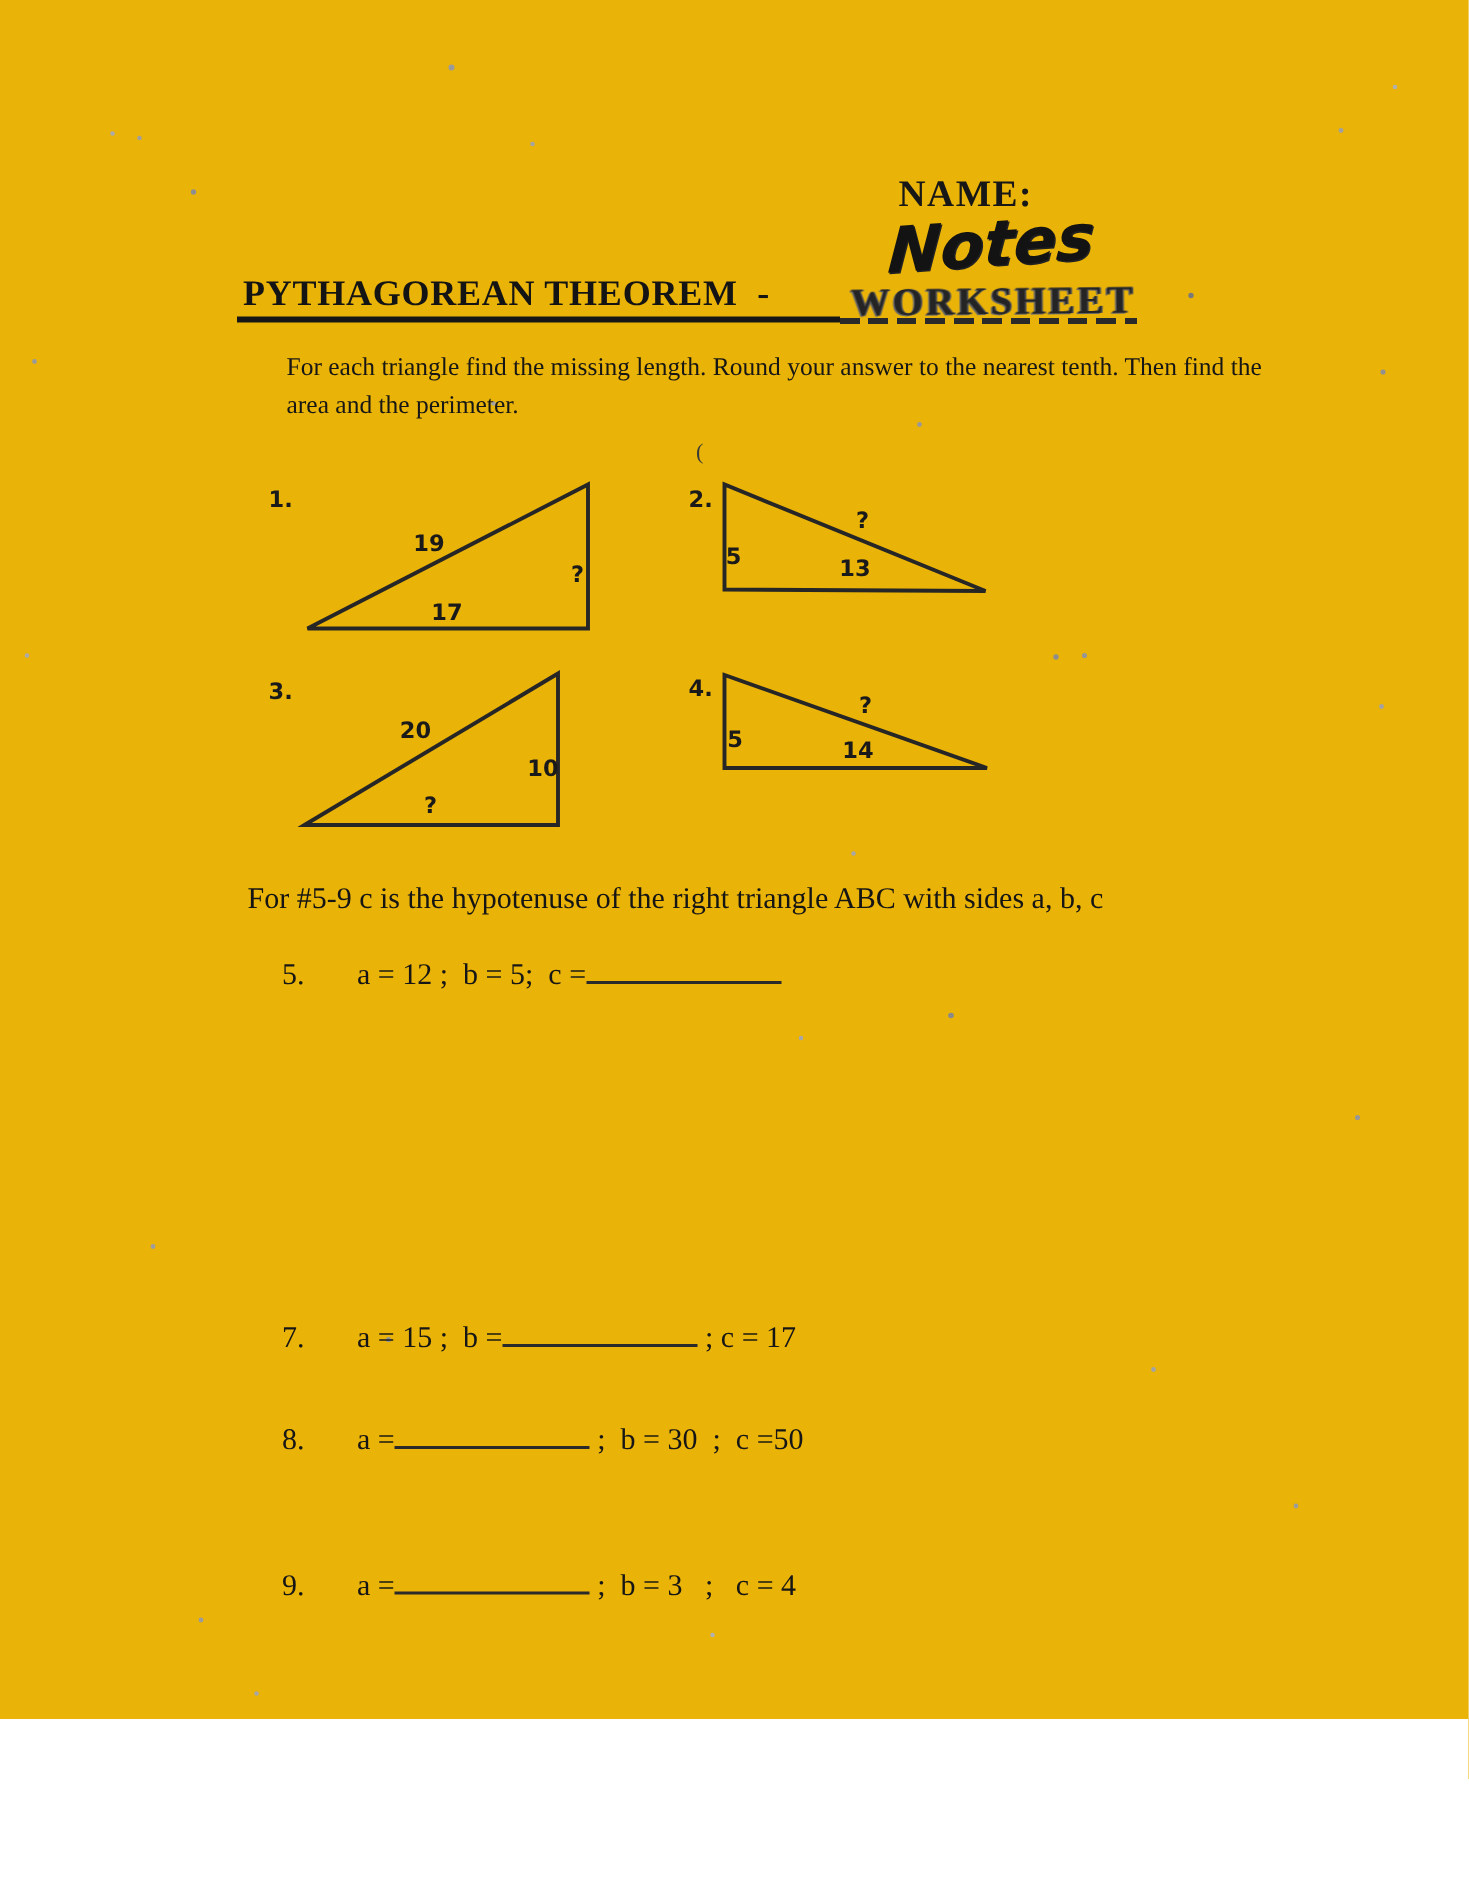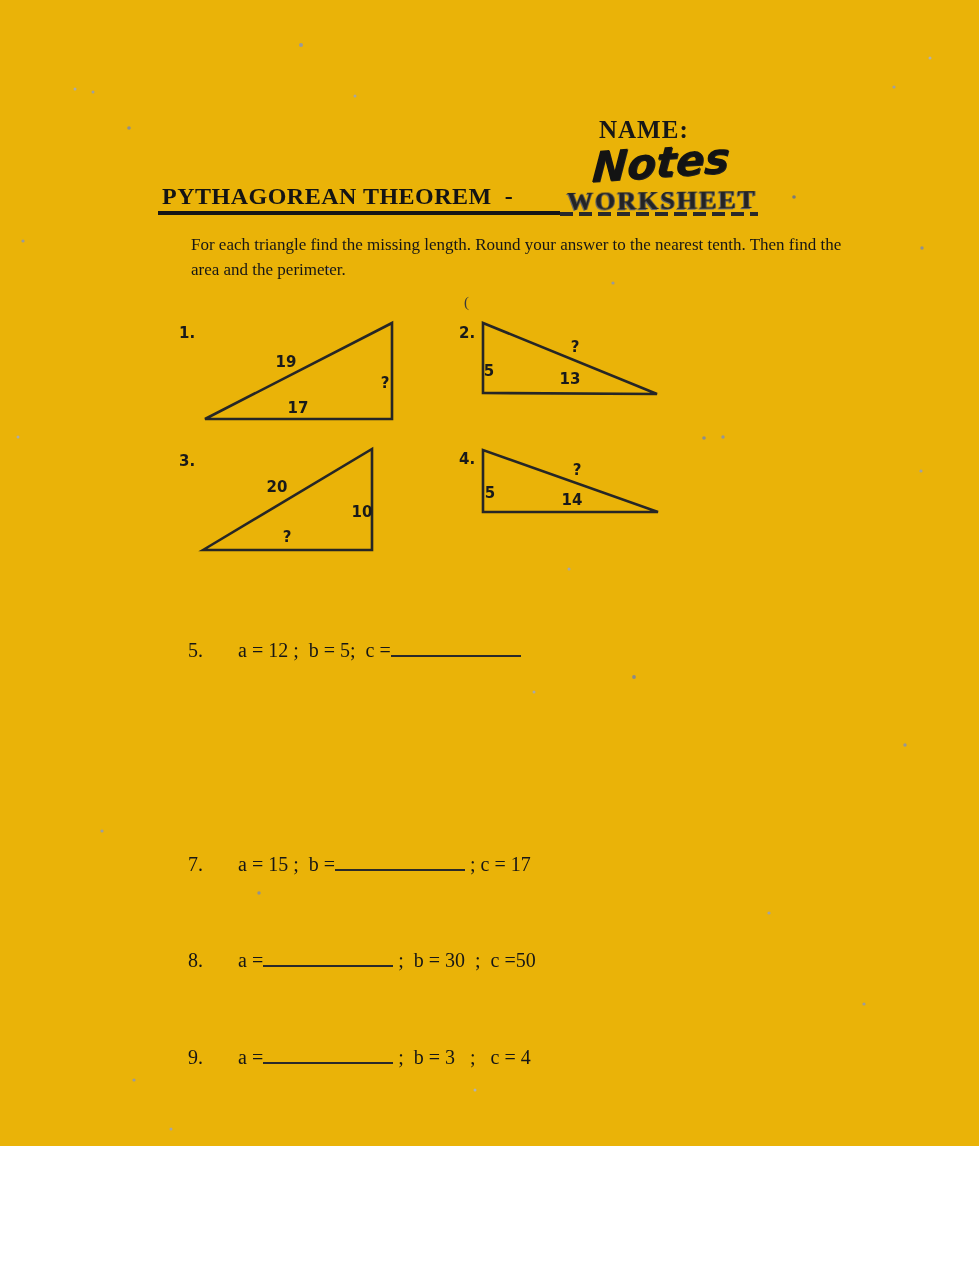--- a/index.html
+++ b/index.html
@@ -84,21 +84,21 @@
   }
 
   .problem {
     position:absolute; left:168px; font-size:20px; white-space:pre; color:#161616;
   }
   .problem .num { display:inline-block; width:50px; }
   .blank {
     display:inline-block; width:130px; height:2px;
     border-bottom:2.5px solid #2a2a2a;
   }
-  .p5 { top:616px; } .p6 { top:733px; } .p7 { top:830px; } .p8 { top:926px; } .p9 { top:1023px; }
+  .p5 { top:616px; } .p6 { top:733px; } .p7 { top:858px; } .p8 { top:926px; } .p9 { top:1023px; }
 </style>
 </head>
 <body>
 
 <div class="page">
 
   <div class="specks"></div>
 
   <div class="name-label">NAME:</div>
   <div class="notes">Notes</div>
@@ -136,20 +136,21 @@
   </svg>
 
   <div class="fig-num" style="left:459px; top:450px;">4.</div>
   <svg class="tri" style="left:455px; top:440px;" width="215" height="80" viewBox="0 0 215 80">
     <polygon points="28,10 28,72 203,72"></polygon>
     <text x="122" y="35">?</text>
     <text x="35" y="58">5</text>
     <text x="117" y="65">14</text>
   </svg>
 
+  <div class="section-note">For #5-9 c is the hypotenuse of the right triangle ABC with sides a, b, c</div>
 
   <div class="problem p5">
     <span class="num">5.</span><span>a = 12 ;  b = 5;  c =</span><span class="blank"></span><span></span>
   </div>
 
 
   <div class="problem p7">
     <span class="num">7.</span><span>a = 15 ;  b =</span><span class="blank"></span><span> ; c = 17</span>
   </div>
 

